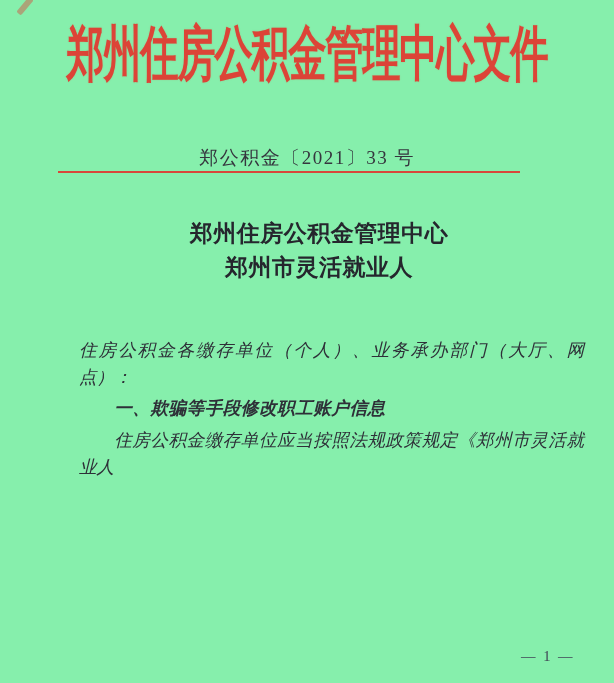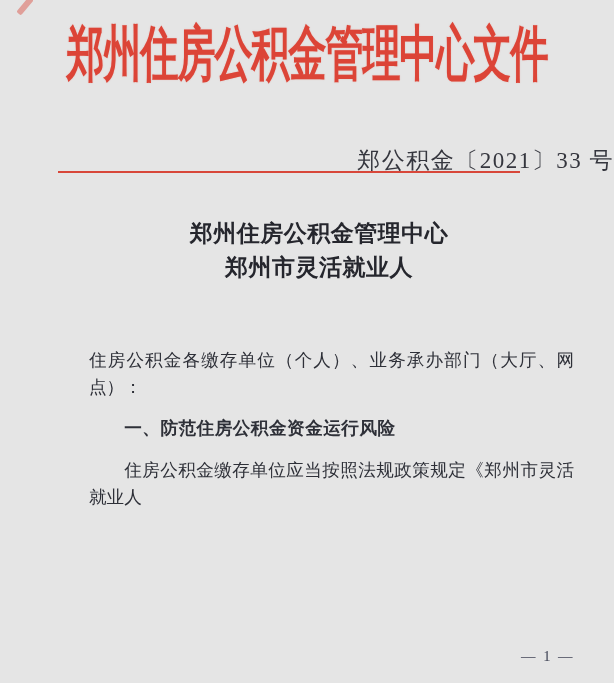--- a/index.html
+++ b/index.html
@@ -4,21 +4,21 @@
 <style>
   html, body {
     margin: 0;
     padding: 0;
     background: #ffffff;
   }
   .page {
     position: relative;
     width: 614px;
     height: 683px;
-    background: #e5e5e5;
+    background: #86efac;
     overflow: hidden;
     font-family: "Liberation Serif", "DejaVu Serif", serif;
   }
   
   .corner-mark {
     position: absolute;
     top: -4px;
     left: 22px;
     width: 6px;
     height: 20px;
@@ -39,22 +39,22 @@
     white-space: nowrap;
     transform: scaleY(1.58);
     transform-origin: 50% 0;
     text-shadow: 0 0 1px rgba(220, 68, 55, 0.35);
   }
   .doc-number {
     position: absolute;
     top: 145px;
     left: 0;
     width: 100%;
-    text-align: right;
-    font-size: 23px;
+    text-align: center;
+    font-size: 19px;
     letter-spacing: 1.5px;
     color: #35363e;
   }
   .red-rule {
     position: absolute;
     top: 171px;
     left: 58px;
     width: 462px;
     height: 2px;
     background: #d8473a;
@@ -77,22 +77,23 @@
     top: 333px;
     left: 75px;
     width: 513px;
     font-size: 17.6px;
     line-height: 27.2px;
     color: #2e3038;
     text-align: justify;
     word-break: break-all;
   }
   .body-text p {
-    margin: 14px;
+    margin: 4px;
     text-indent: 2em;
+    font-style: italic;
   }
   .body-text p.salutation {
     text-indent: 0;
   }
   .body-text p.section-heading {
     font-weight: bold;
     letter-spacing: 0.5px;
   }
   .page-number {
     position: absolute;
@@ -117,19 +118,19 @@
 
   <div class="red-rule"></div>
 
   <div class="doc-title">
     <div>郑州住房公积金管理中心</div>
     <div>郑州市灵活就业人</div>
   </div>
 
   <div class="body-text">
     <p class="salutation">住房公积金各缴存单位（个人）、业务承办部门（大厅、网点）：</p>
-    <p class="section-heading">一、防范住房公积金资金运行风险</p>
+    <p class="section-heading">一、欺骗等手段修改职工账户信息</p>
     <p>住房公积金缴存单位应当按照法规政策规定《郑州市灵活就业人</p>
   </div>
 
   <div class="page-number">— 1 —</div>
 
 </div>
 
 </body></html>

